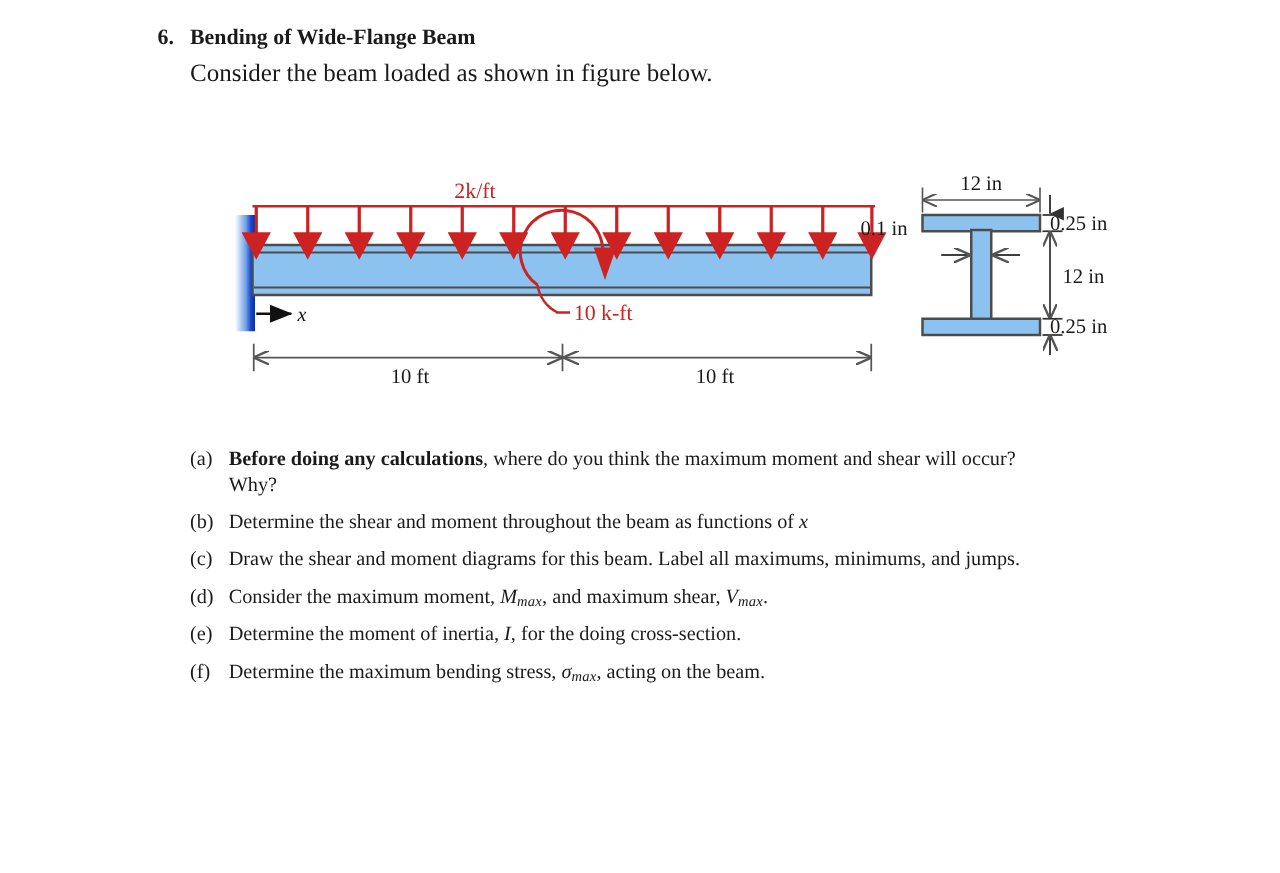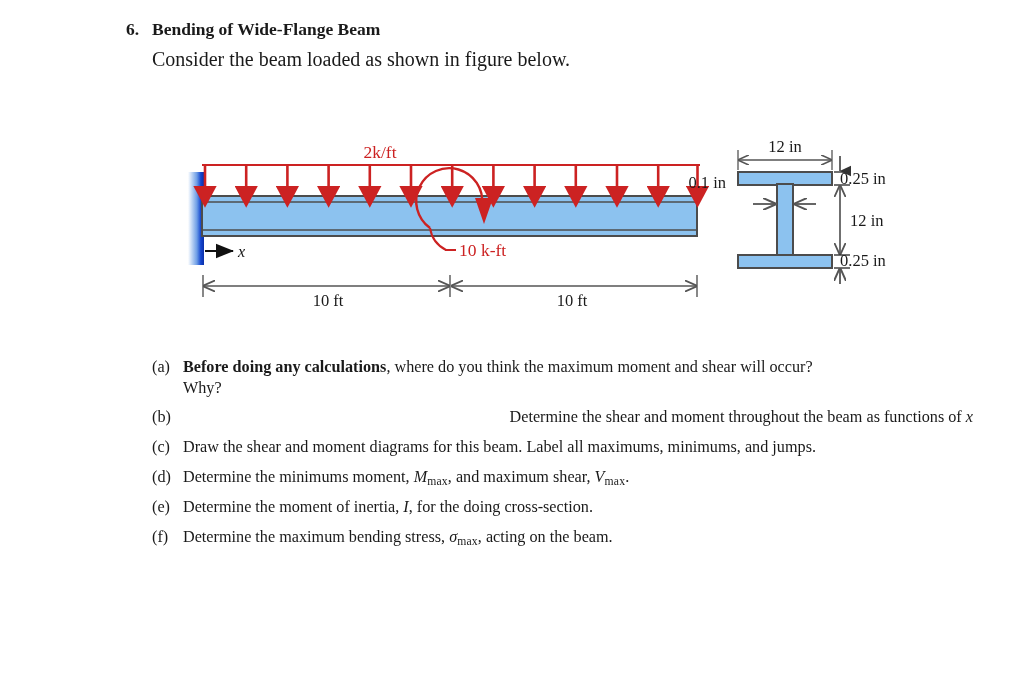--- a/index.html
+++ b/index.html
@@ -55,20 +55,21 @@
     text-align: left;
   }
   .q-text {
     position: absolute;
     left: 183px;
     width: 790px;
   }
   .q-text b { font-weight: bold; }
   .mathit { font-style: italic; }
   .mathit sub, .sub-it {
+    font-style: italic;
     font-size: 0.72em;
     vertical-align: -0.22em;
     letter-spacing: 0.2px;
     text-align: center;
   }
 </style>
 </head>
 <body>
 
 <div class="abs" id="problem-number">6.</div>
@@ -191,31 +192,31 @@
 </div>
 
 <div class="abs q-row" style="left:152px; top:357px; width:800px;">
   <span class="q-label" style="left:0px; top:0px;">(a)</span>
   <span class="q-text" style="left:31px; top:0px;"><b>Before doing any calculations</b><span>, where do you think the maximum moment and shear will occur?</span></span>
   <span class="q-text" style="left:31px; top:21px;">Why?</span>
 </div>
 
 <div class="abs q-row" style="left:152px; top:407px; width:800px;">
   <span class="q-label" style="left:0px; top:0px;">(b)</span>
-  <span class="q-text" style="left:31px; top:0px;text-align:right;"><span>Determine the shear and moment throughout the beam as functions of </span><span class="mathit">x</span></span>
+  <span class="q-text" style="left:31px; top:0px;"><span>Determine the shear and moment throughout the beam as functions of </span><span class="mathit">x</span></span>
 </div>
 
 <div class="abs q-row" style="left:152px; top:437px; width:800px;">
   <span class="q-label" style="left:0px; top:0px;">(c)</span>
   <span class="q-text" style="left:31px; top:0px;">Draw the shear and moment diagrams for this beam.  Label all maximums, minimums, and jumps.</span>
 </div>
 
 <div class="abs q-row" style="left:152px; top:467px; width:800px;">
   <span class="q-label" style="left:0px; top:0px;">(d)</span>
-  <span class="q-text" style="left:31px; top:0px;"><span>Determine the minimums moment, </span><span class="mathit">M</span><span class="sub-it">max</span><span>, and maximum shear, </span><span class="mathit">V</span><span class="sub-it">max</span><span>.</span></span>
+  <span class="q-text" style="left:31px; top:0px;"><span>Consider the maximum moment, </span><span class="mathit">M</span><span class="sub-it">max</span><span>, and maximum shear, </span><span class="mathit">V</span><span class="sub-it">max</span><span>.</span></span>
 </div>
 
 <div class="abs q-row" style="left:152px; top:497px; width:800px;">
   <span class="q-label" style="left:0px; top:0px;">(e)</span>
   <span class="q-text" style="left:31px; top:0px;"><span>Determine the moment of inertia, </span><span class="mathit">I</span><span>, for the doing cross-section.</span></span>
 </div>
 
 <div class="abs q-row" style="left:152px; top:527px; width:800px;">
   <span class="q-label" style="left:0px; top:0px;">(f)</span>
   <span class="q-text" style="left:31px; top:0px;"><span>Determine the maximum bending stress, </span><span class="mathit">σ</span><span class="sub-it">max</span><span>, acting on the beam.</span></span>

